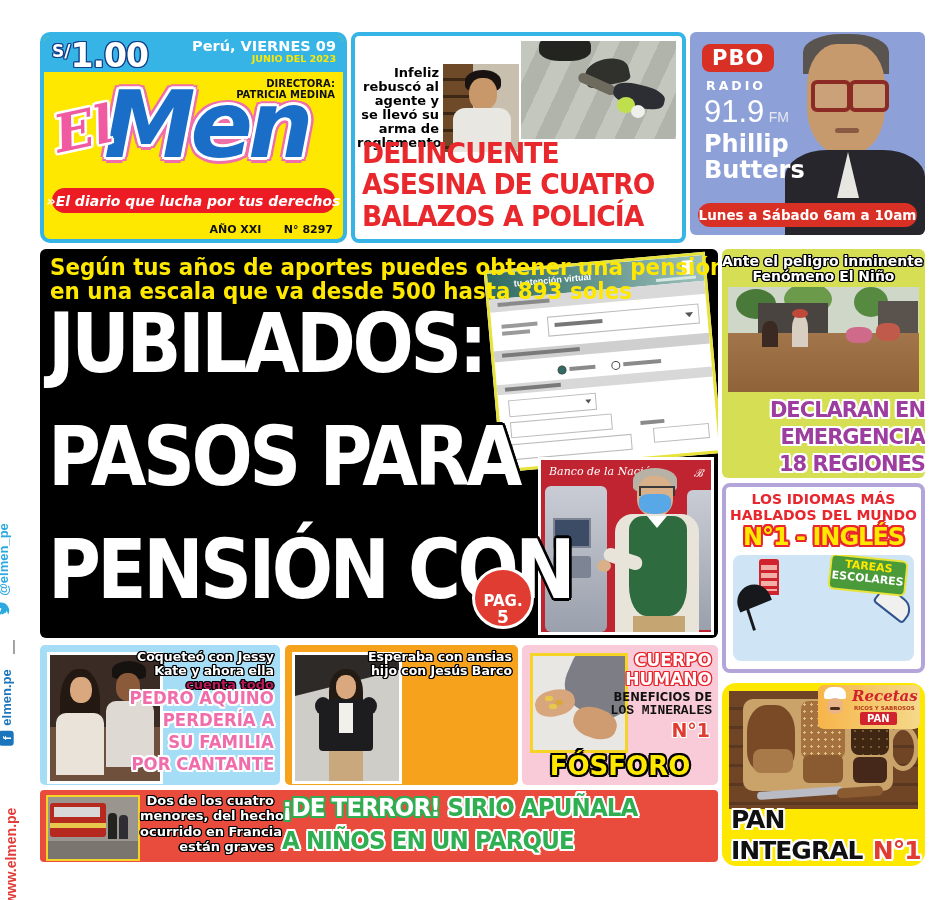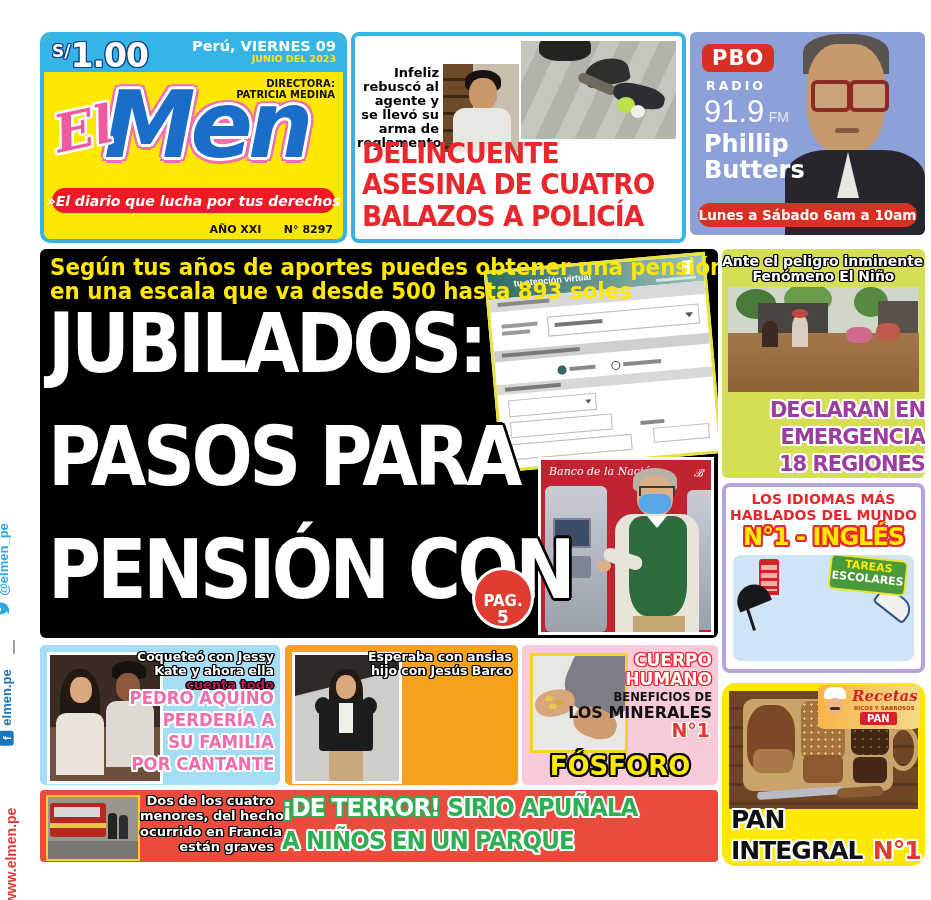--- a/index.html
+++ b/index.html
@@ -322,21 +322,21 @@
       <div class="abs" style="left:12px;top:40px;width:8px;height:5px;background:#e8c84a;border-radius:3px;"></div>
       <div class="abs" style="left:22px;top:44px;width:8px;height:5px;background:#d8a83a;border-radius:3px;"></div>
       <div class="abs" style="left:16px;top:48px;width:8px;height:5px;background:#e8c84a;border-radius:3px;"></div>
     </div>
     <div class="abs" style="right:6px;top:6px;text-align:right;line-height:1.1;">
       <div class="hv nw c-r o1" style="font-size:17px;color:#fff;">CUERPO</div>
       <div class="hv nw c-r o1" style="font-size:17px;color:#fff;">HUMANO</div>
     </div>
     <div class="abs" style="right:6px;top:46px;text-align:right;line-height:1.12;">
       <div class="hv nw" style="font-size:11.5px;color:#111;">BENEFICIOS DE</div>
-      <div class="hv nw" style="font-size:16px;color:#111;">LOS MINERALES</div>
+      <div class="hv nw" style="font-size:13px;color:#111;font-family:Liberation Mono, monospace;">LOS MINERALES</div>
     </div>
     <div class="hv abs nw c-w o1" style="right:8px;top:74px;font-size:19px;color:#e03c31;">N°1</div>
     <div class="hv abs nw c-b o2" style="left:0;right:0;bottom:4px;text-align:center;font-size:26px;color:#ffe800;letter-spacing:0px;">FÓSFORO</div>
   </div>
 
   <div class="abs" style="left:40px;top:790px;width:678px;height:72px;background:#e94c3d;border-radius:4px;overflow:hidden;">
     <div class="photo" style="left:6px;top:5px;width:90px;height:62px;border:2px solid #f5d327;background:#9a958f;">
       <div class="abs" style="left:2px;top:6px;width:56px;height:34px;background:#b5291f;border-radius:3px;"></div>
       <div class="abs" style="left:6px;top:10px;width:46px;height:10px;background:#d8d8d8;"></div>
       <div class="abs" style="left:2px;top:26px;width:56px;height:5px;background:#e8c84a;"></div>

